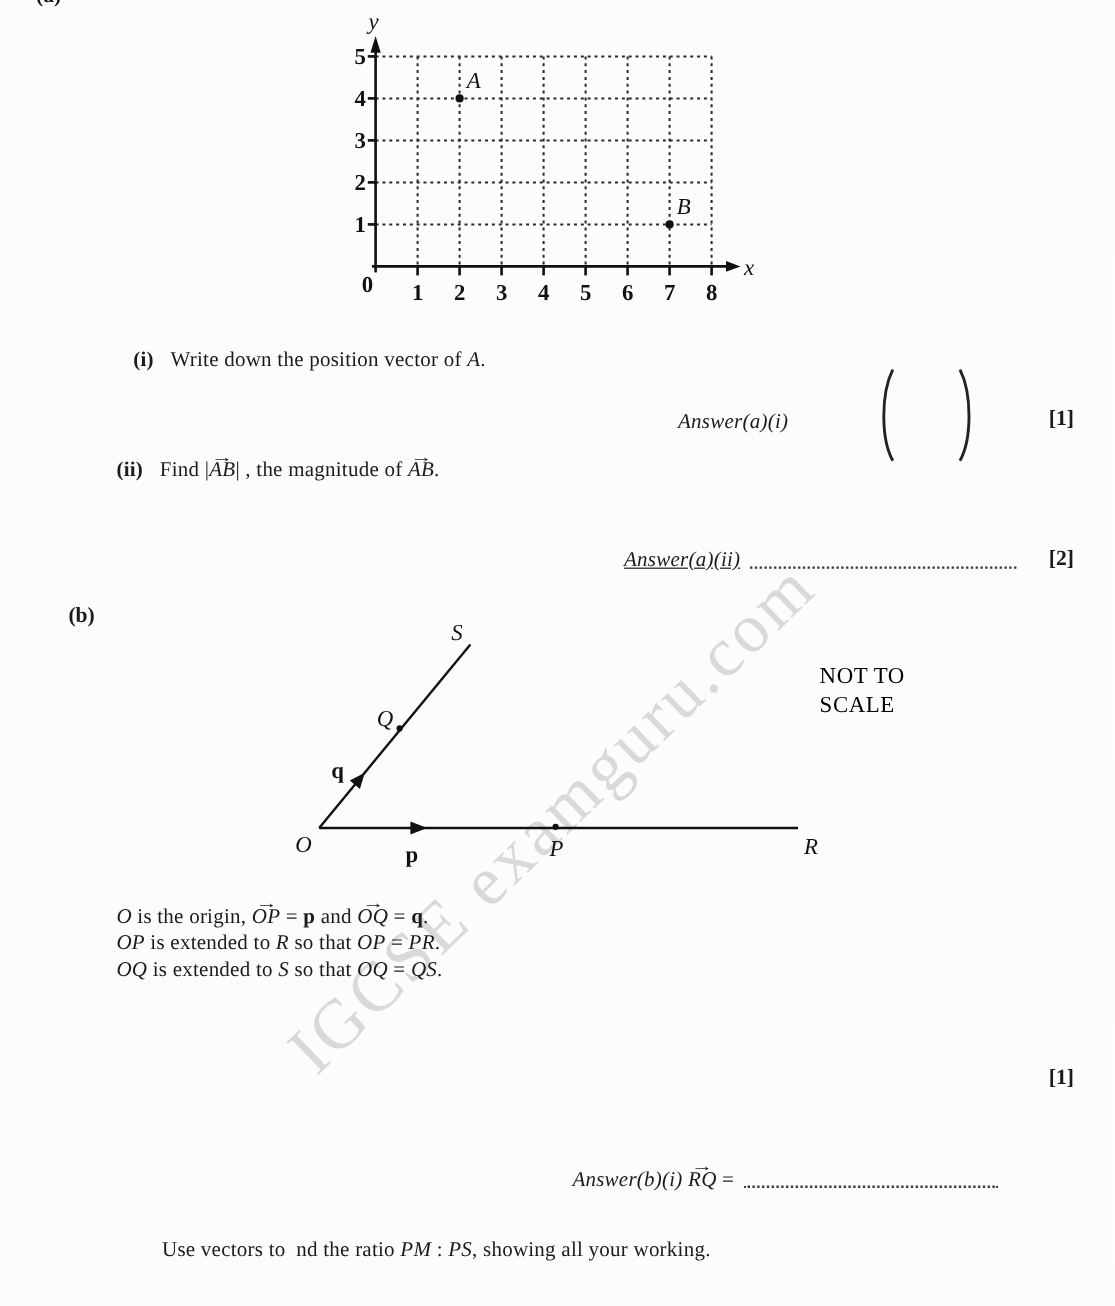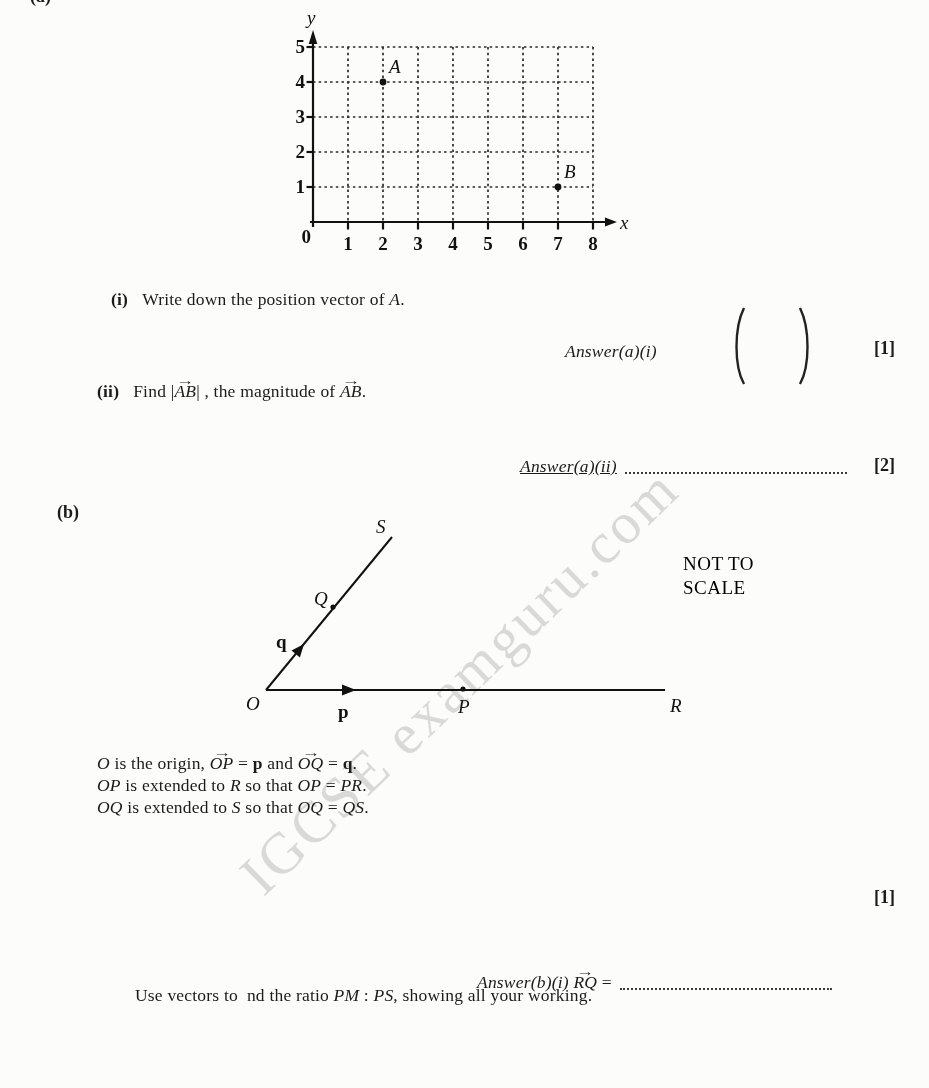--- a/index.html
+++ b/index.html
@@ -170,17 +170,17 @@
       <span class="it">OQ</span><span> is extended to </span><span class="it">S</span><span> so that </span><span class="it">OQ</span><span> = </span><span class="it">QS</span><span>.</span>
     </div>
   </div>
 
 
   <div class="abs line" style="left:477px; top:924px;margin-top:48px;">
     <span class="ansLabel">Answer(b)(i) </span><span class="vec">RQ</span><span> = </span><span class="dots" style="width:212px; margin-left:4px;"></span>
   </div>
   <div class="abs mark" style="left:874px; top:887px;">[1]</div>
 
-  <div class="abs line" style="left:135px; top:985px;">
+  <div class="abs line" style="left:135px; top:1031px;">
     <span>Use vectors to</span><span class="gap8"></span><span>nd the ratio </span><span class="it">PM</span><span> : </span><span class="it">PS</span><span>, showing all your working.</span>
   </div>
 
 </div>
 
 </body></html>

